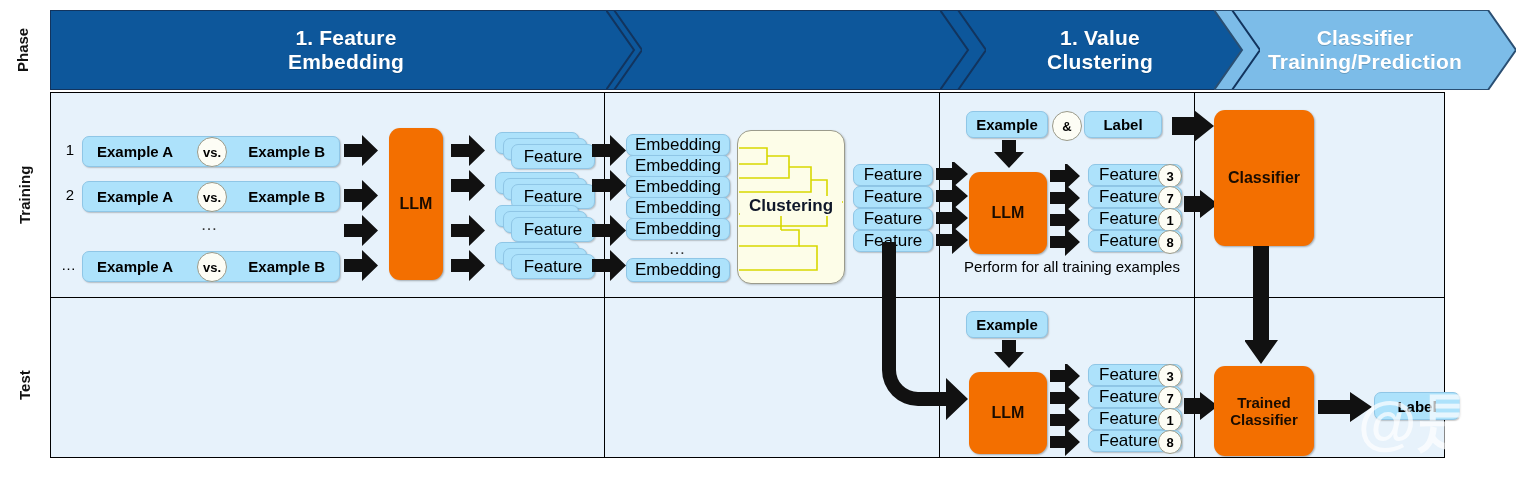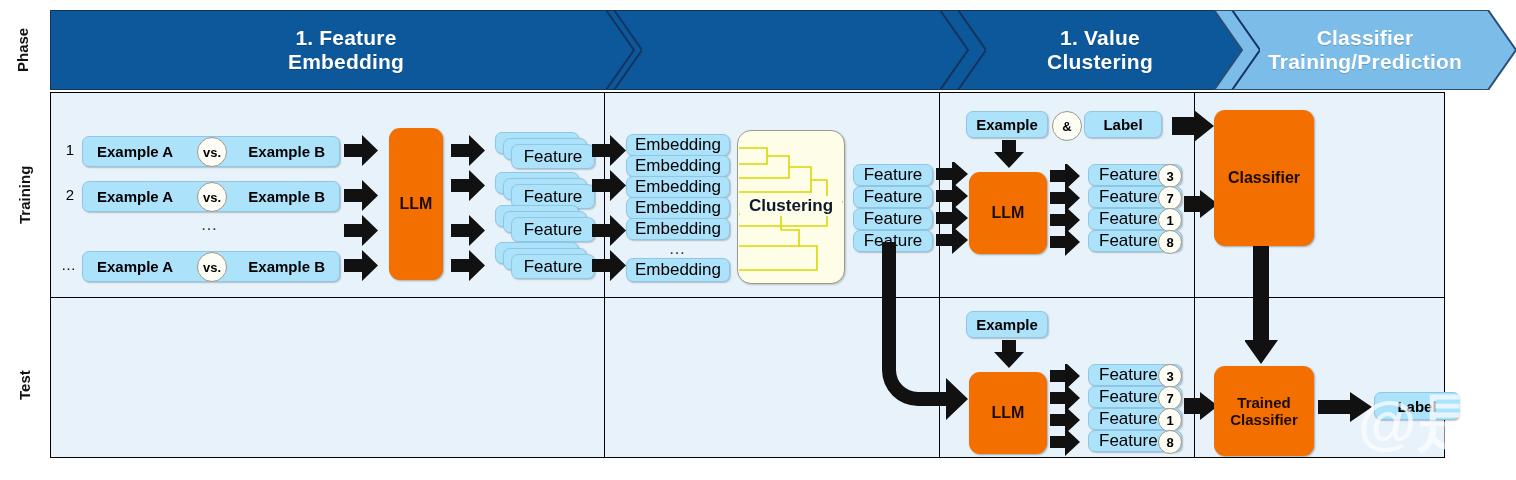--- a/index.html
+++ b/index.html
@@ -268,20 +268,21 @@
   <div class="numc" style="left:1158px;top:186px;">7</div>
   <div class="bbox plain" style="left:1088px;top:208px;width:94px;height:22px;justify-content:flex-start;padding-left:10px;">
     <span>Feature</span>
   </div>
   <div class="numc" style="left:1158px;top:208px;">1</div>
   <div class="bbox plain" style="left:1088px;top:230px;width:94px;height:22px;justify-content:flex-start;padding-left:10px;">
     <span>Feature</span>
   </div>
   <div class="numc" style="left:1158px;top:230px;">8</div>
 
+  <div class="caption" style="left:962px;top:258px;width:220px;">Perform for all training examples</div>
 
   <svg class="arr" style="left:1172px;top:110px;" width="44" height="32" viewBox="0 0 44 32">
     <path d="M0 7 h22 v-7 l20 16 -20 16 v-7 H0 z" fill="#111"></path>
   </svg>
 
   <svg class="arr" style="left:1184px;top:190px;" width="36" height="28" viewBox="0 0 36 28">
     <path d="M0 6 h16 v-6 l18 14 -18 14 v-6 H0 z" fill="#111"></path>
   </svg>
 
   <div class="llm" style="left:1214px;top:110px;width:100px;height:136px;">Classifier</div>

